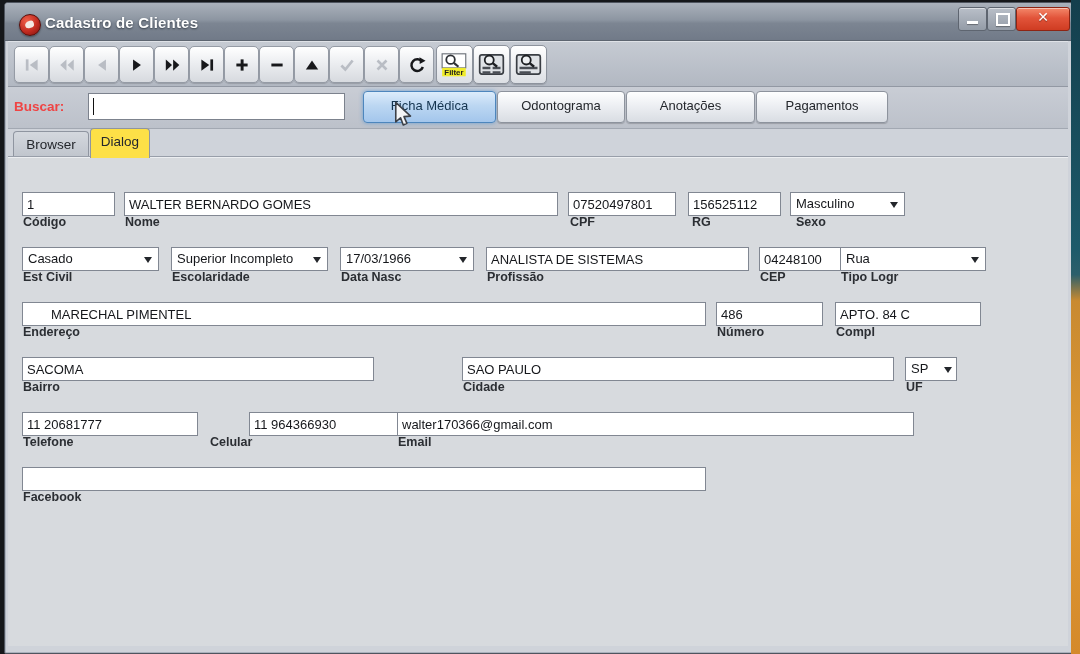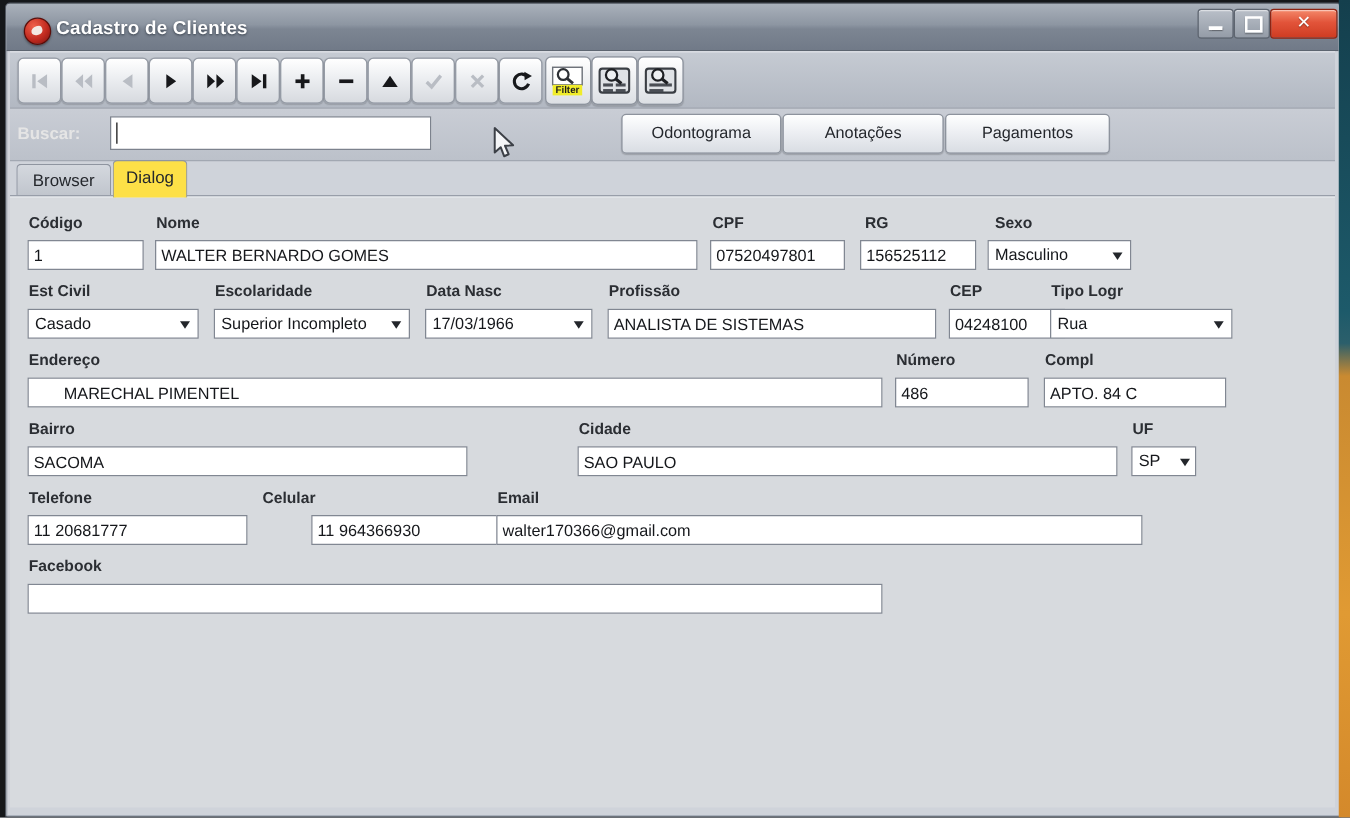--- a/index.html
+++ b/index.html
@@ -44,42 +44,42 @@
     background:linear-gradient(180deg,#ffffff 0%,#eceef1 45%,#d7dadf 100%);
     box-shadow:0 1px 1px rgba(0,0,0,.15);display:flex;align-items:center;justify-content:center;}
   .navbtn svg{display:block;}
   .imgbtn{position:absolute;top:45px;width:35px;height:37px;border:1px solid #8d939d;border-radius:5px;
     background:linear-gradient(180deg,#ffffff,#dcdfe4);display:flex;align-items:center;justify-content:center;
     box-shadow:0 1px 1px rgba(0,0,0,.15);}
 
   
   .searchbar{position:absolute;left:8px;top:87px;width:1060px;height:41px;
     background:linear-gradient(180deg,#c9cdd5,#bcc1ca);border-bottom:1px solid #a2a8b2;}
-  .buscar-label{position:absolute;left:14px;top:99px;font-size:13.5px;font-weight:bold;color:#e5e5e5;}
+  .buscar-label{position:absolute;left:14px;top:99px;font-size:13.5px;font-weight:bold;color:#ef4444;}
   .buscar-input{position:absolute;left:88px;top:93px;width:257px;height:27px;box-sizing:border-box;
     border:1px solid #7c828d;background:#fff;font-size:13px;padding:0 4px;outline:none;
     font-family:"Liberation Sans",sans-serif;}
   .caret{position:absolute;left:93px;top:98px;width:1px;height:17px;background:#111;}
 
   .btn-action{position:absolute;top:91px;height:30px;border:1px solid #8d939d;border-radius:4px;
     background:linear-gradient(180deg,#feffff 0%,#edeff3 45%,#d9dde3 100%);
     font-size:13px;color:#24272c;text-align:center;line-height:28px;box-shadow:0 1px 1px rgba(0,0,0,.18);}
   .btn-action.hl{background:linear-gradient(180deg,#dcecfb 0%,#bcd7f2 45%,#a3c6ec 100%);
     border-color:#4d86bd;color:#14344f;box-shadow:0 0 4px rgba(90,150,210,.8);}
 
   
   .tab{position:absolute;height:26px;border:1px solid #8f95a0;border-bottom:none;border-radius:4px 4px 0 0;
     background:linear-gradient(180deg,#d4d8de,#bfc4cc);font-size:13.5px;color:#24272c;text-align:center;line-height:26px;}
   .tab.active{background:#fde047;height:29px;z-index:5;font-weight:normal;}
 
   .page{position:absolute;left:8px;top:156px;width:1060px;height:489px;background:#d7dade;
     border-top:1px solid #989ea9;box-shadow:inset 0 1px 0 #eceef1;}
 
   
-  .lbl{position:absolute;font-size:12.5px;font-weight:bold;color:#2b2e33;white-space:nowrap;}
+  .lbl{position:absolute;font-size:12.5px;font-weight:bold;color:#2b2e33;white-space:nowrap;margin-top:44px;}
   .fld{position:absolute;height:24px;box-sizing:border-box;border:1px solid #81879296;border:1px solid #818792;
     background:#fff;font-size:13px;color:#15171b;padding:0 4px;outline:none;font-family:"Liberation Sans",sans-serif;}
   .combo{position:absolute;height:24px;box-sizing:border-box;border:1px solid #818792;background:#fff;
     font-size:13px;color:#15171b;line-height:22px;padding:0 18px 0 5px;}
   .combo .arrow{position:absolute;right:6px;top:9px;width:0;height:0;
     border-left:4.5px solid transparent;border-right:4.5px solid transparent;border-top:6px solid #23262b;}
 
   .cursor{position:absolute;left:391px;top:101px;z-index:50;}
 </style>
 </head>
@@ -210,20 +210,21 @@
       <circle cx="10" cy="7" r="4" fill="#eef0f2" stroke="#1e2024" stroke-width="1.6"></circle>
       <line x1="13" y1="9.8" x2="17" y2="13" stroke="#1e2024" stroke-width="2.2"></line>
       </svg>
     </div>
 
   <div class="searchbar"></div>
   <div class="buscar-label">Buscar:</div>
   <input class="buscar-input" type="text" value="" style="">
   <div class="caret"></div>
 
+  <div class="btn-action hl" style="left:363px;width:131px">Ficha Médica</div>
   <div class="btn-action" style="left:497px;width:126px">Odontograma</div>
   <div class="btn-action" style="left:626px;width:127px">Anotações</div>
   <div class="btn-action" style="left:756px;width:130px">Pagamentos</div>
 
   <div class="tab" style="left:13px;top:131px;width:74px">Browser</div>
   <div class="tab active" style="left:90px;top:128px;width:58px">Dialog</div>
 
   <div class="page"></div>
 
   <div class="lbl" style="left:23px;top:171px">Código</div>

